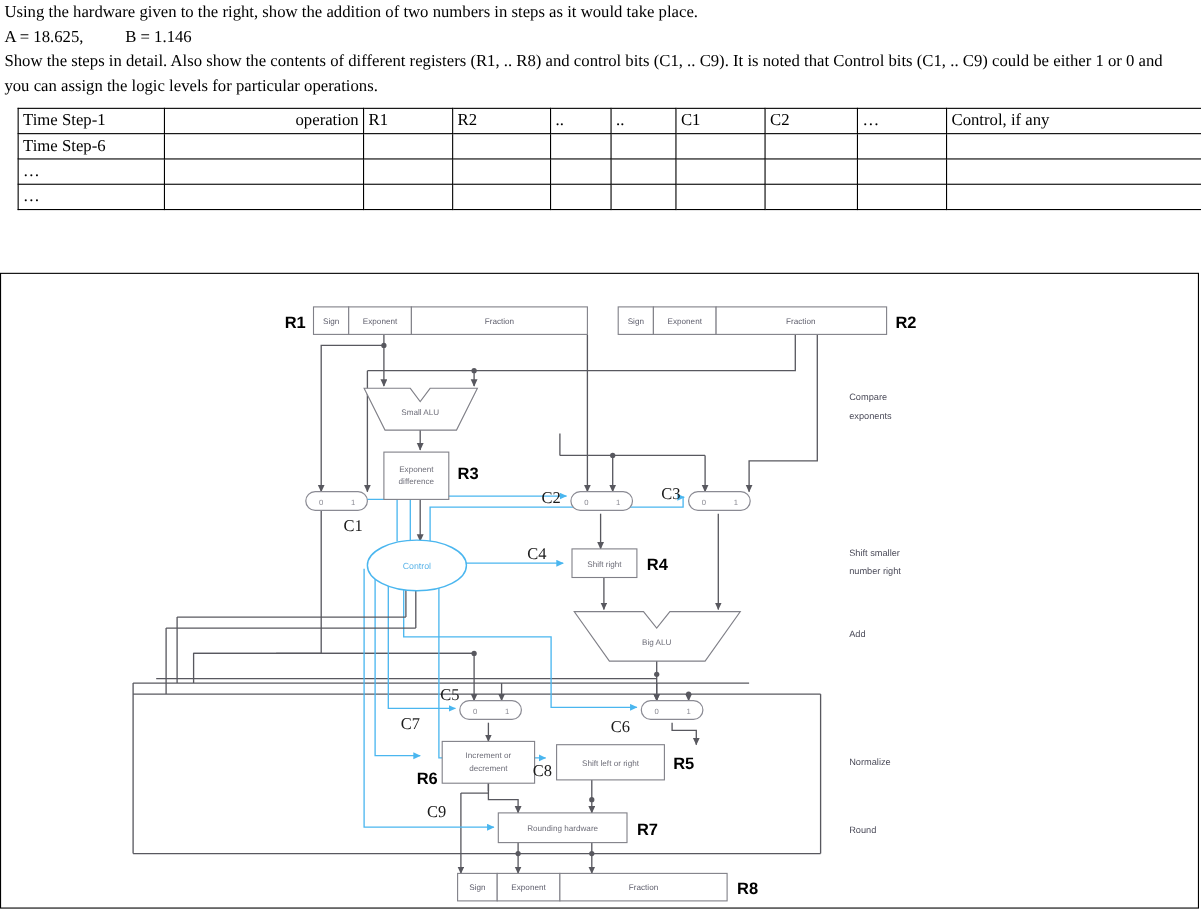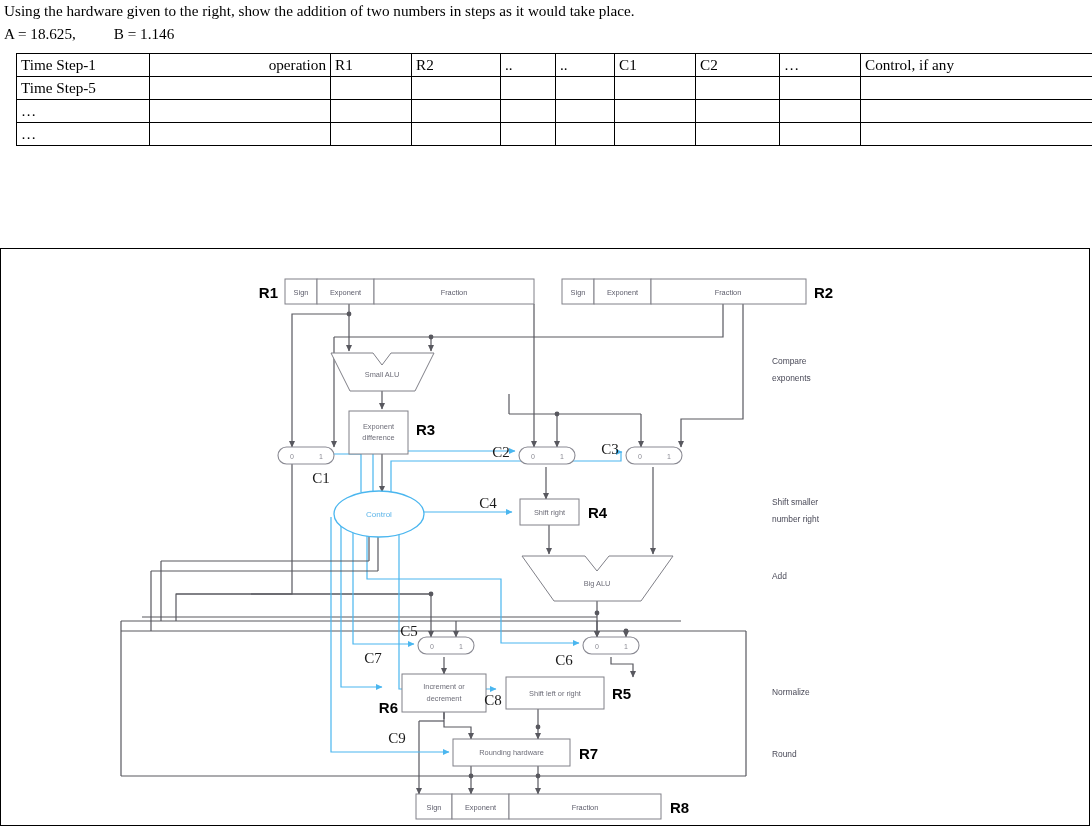--- a/index.html
+++ b/index.html
@@ -141,39 +141,40 @@
     stroke: #8a8a93;
     stroke-width: 1.1;
   }
 </style>
 </head>
 <body>
 
 <div id="question-block">
   <div class="q-line">Using the hardware given to the right, show the addition of two numbers in steps as it would take place.</div>
   <div class="q-line">A = 18.625,          B = 1.146</div>
+  <div class="q-line">Show the steps in detail. Also show the contents of different registers (R1, .. R8) and control bits (C1, .. C9). It is noted that Control bits (C1, .. C9) could be either 1 or 0 and you can assign the logic levels for particular operations.</div>
 </div>
 
 <div id="answer-table-wrap">
   <table class="answer-table">
     <tbody>
       <tr>
         <td class="col-step">Time Step-1</td>
         <td class="col-op">operation</td>
         <td class="col-r1">R1</td>
         <td class="col-r2">R2</td>
         <td class="col-d1">..</td>
         <td class="col-d2">..</td>
         <td class="col-c1">C1</td>
         <td class="col-c2">C2</td>
         <td class="col-dots">…</td>
         <td class="col-comm">Control, if any</td>
       </tr>
       <tr>
-        <td class="col-step">Time Step-5</td>
+        <td class="col-step">Time Step-6</td>
         <td class="col-op"></td>
         <td class="col-r1"></td>
         <td class="col-r2"></td>
         <td class="col-d1"></td>
         <td class="col-d2"></td>
         <td class="col-c1"></td>
         <td class="col-c2"></td>
         <td class="col-dots"></td>
         <td class="col-comm"></td>
       </tr>

